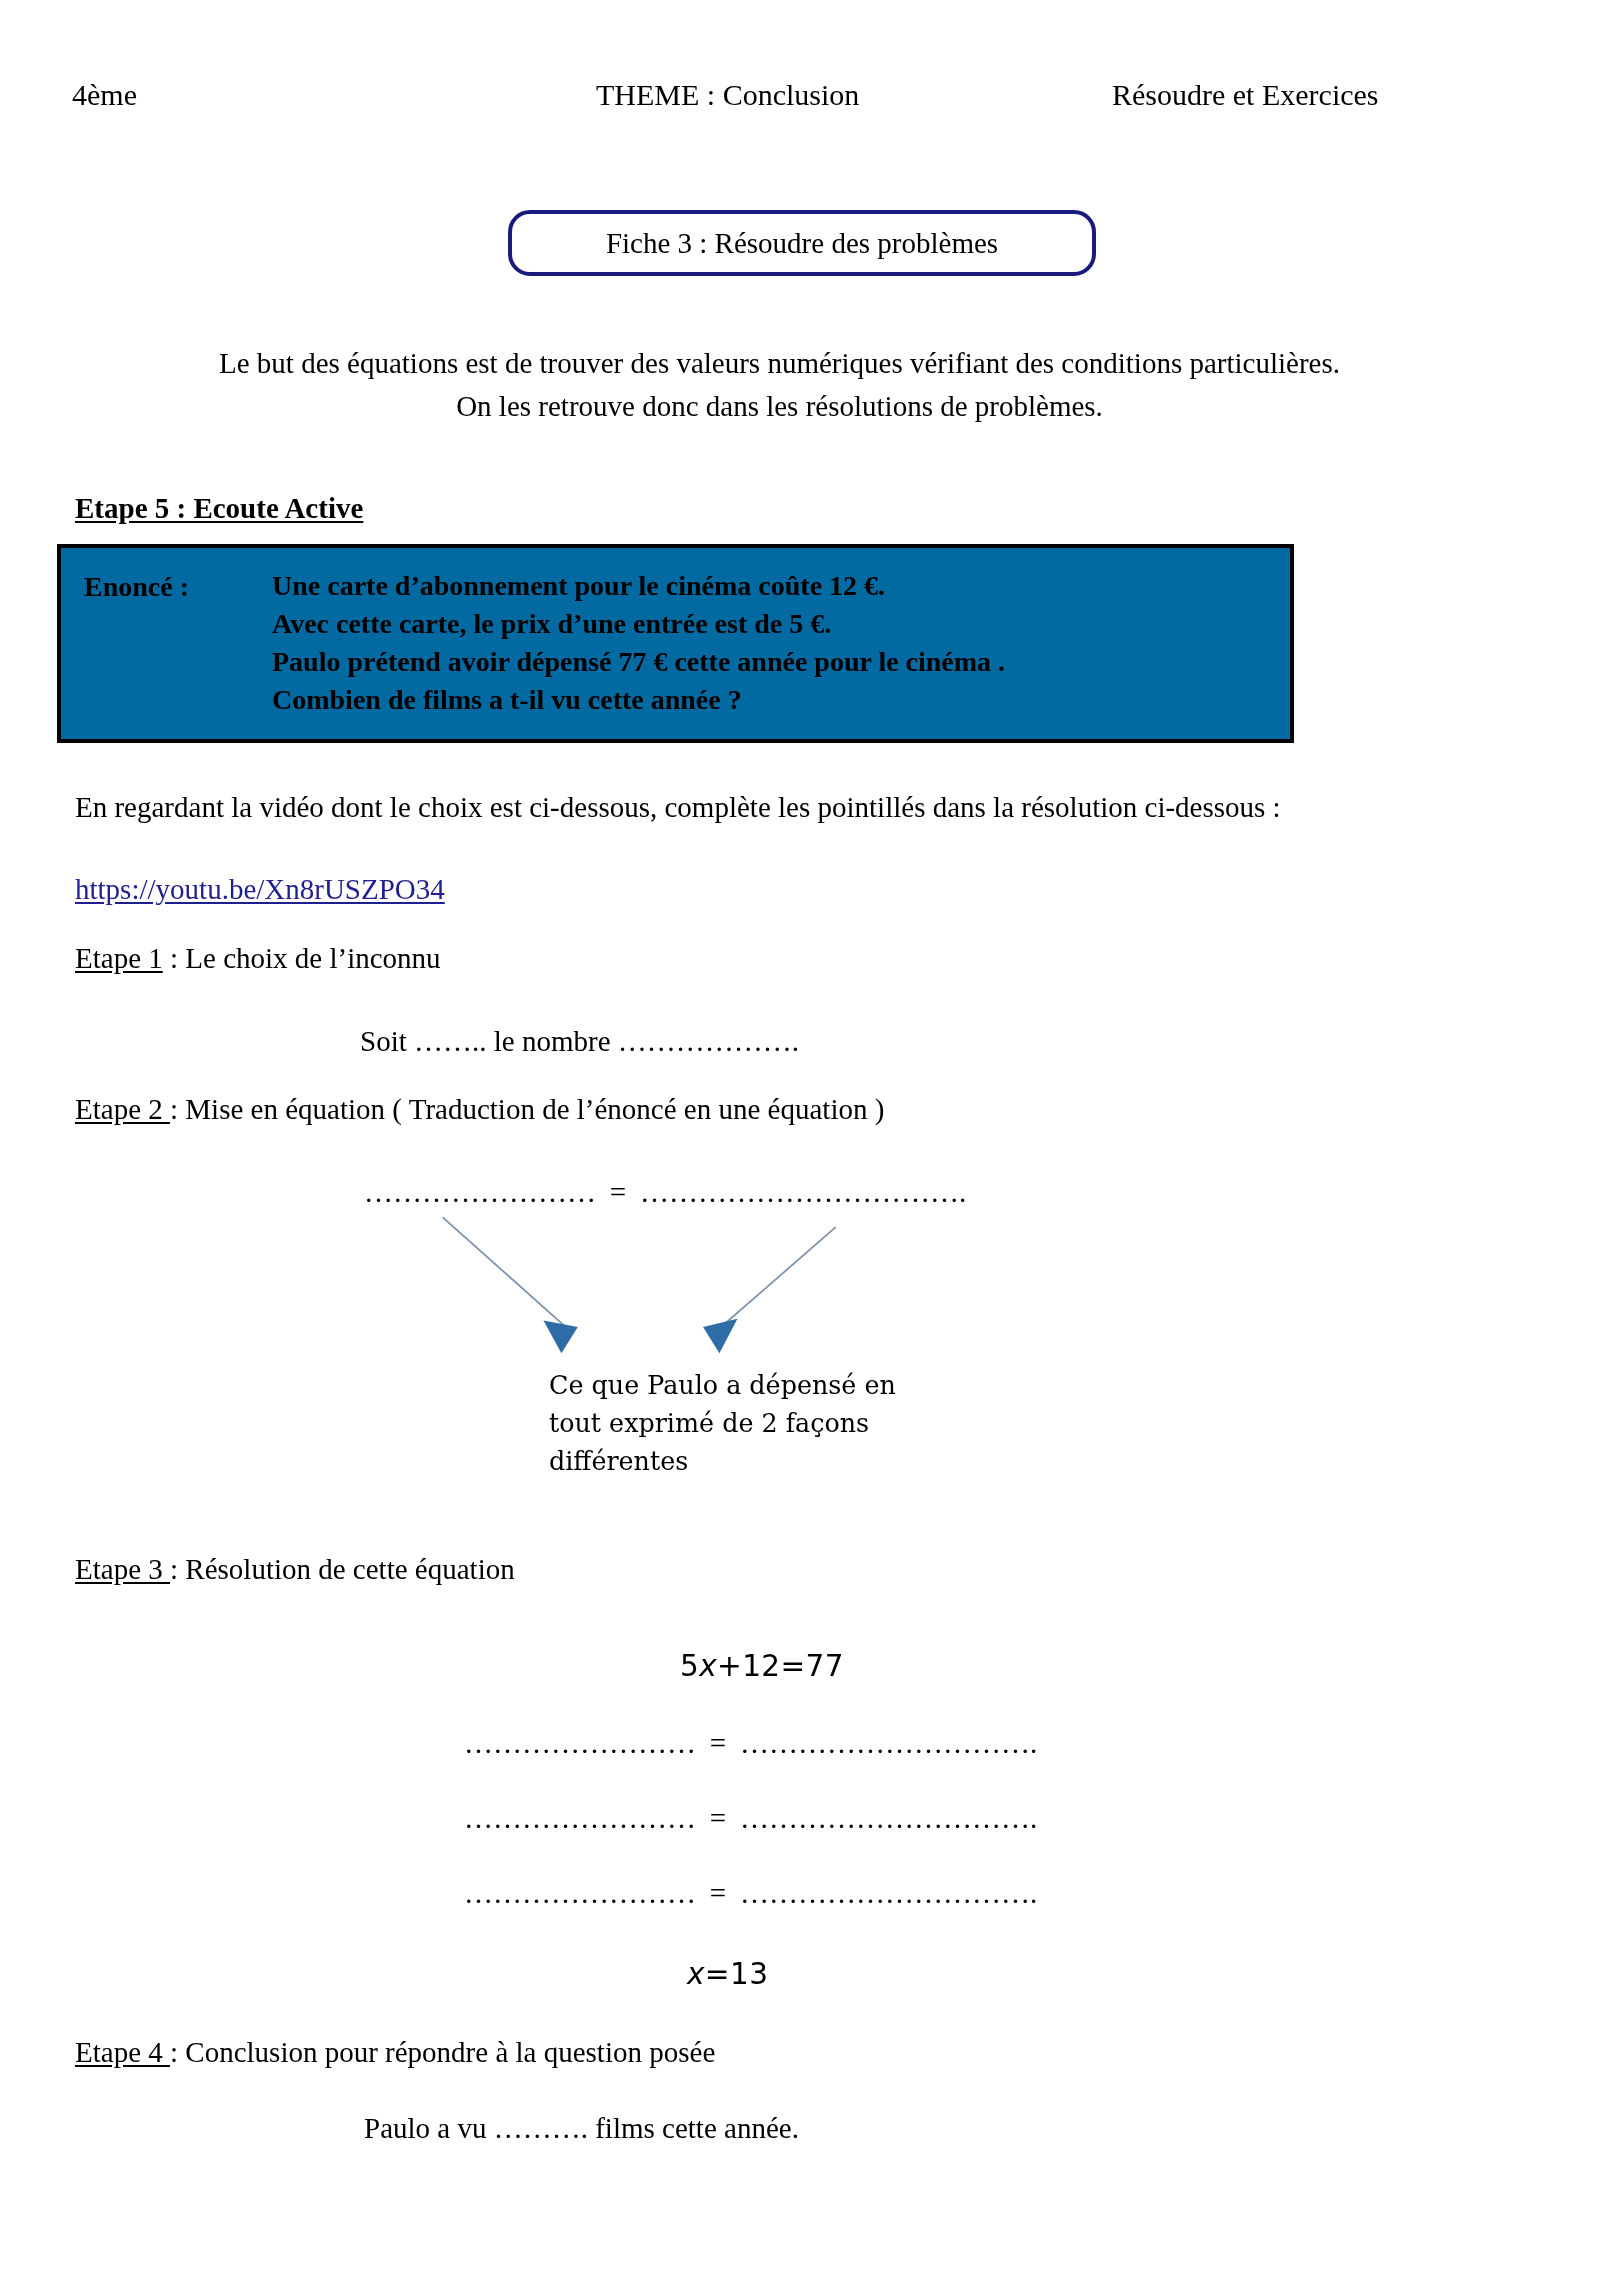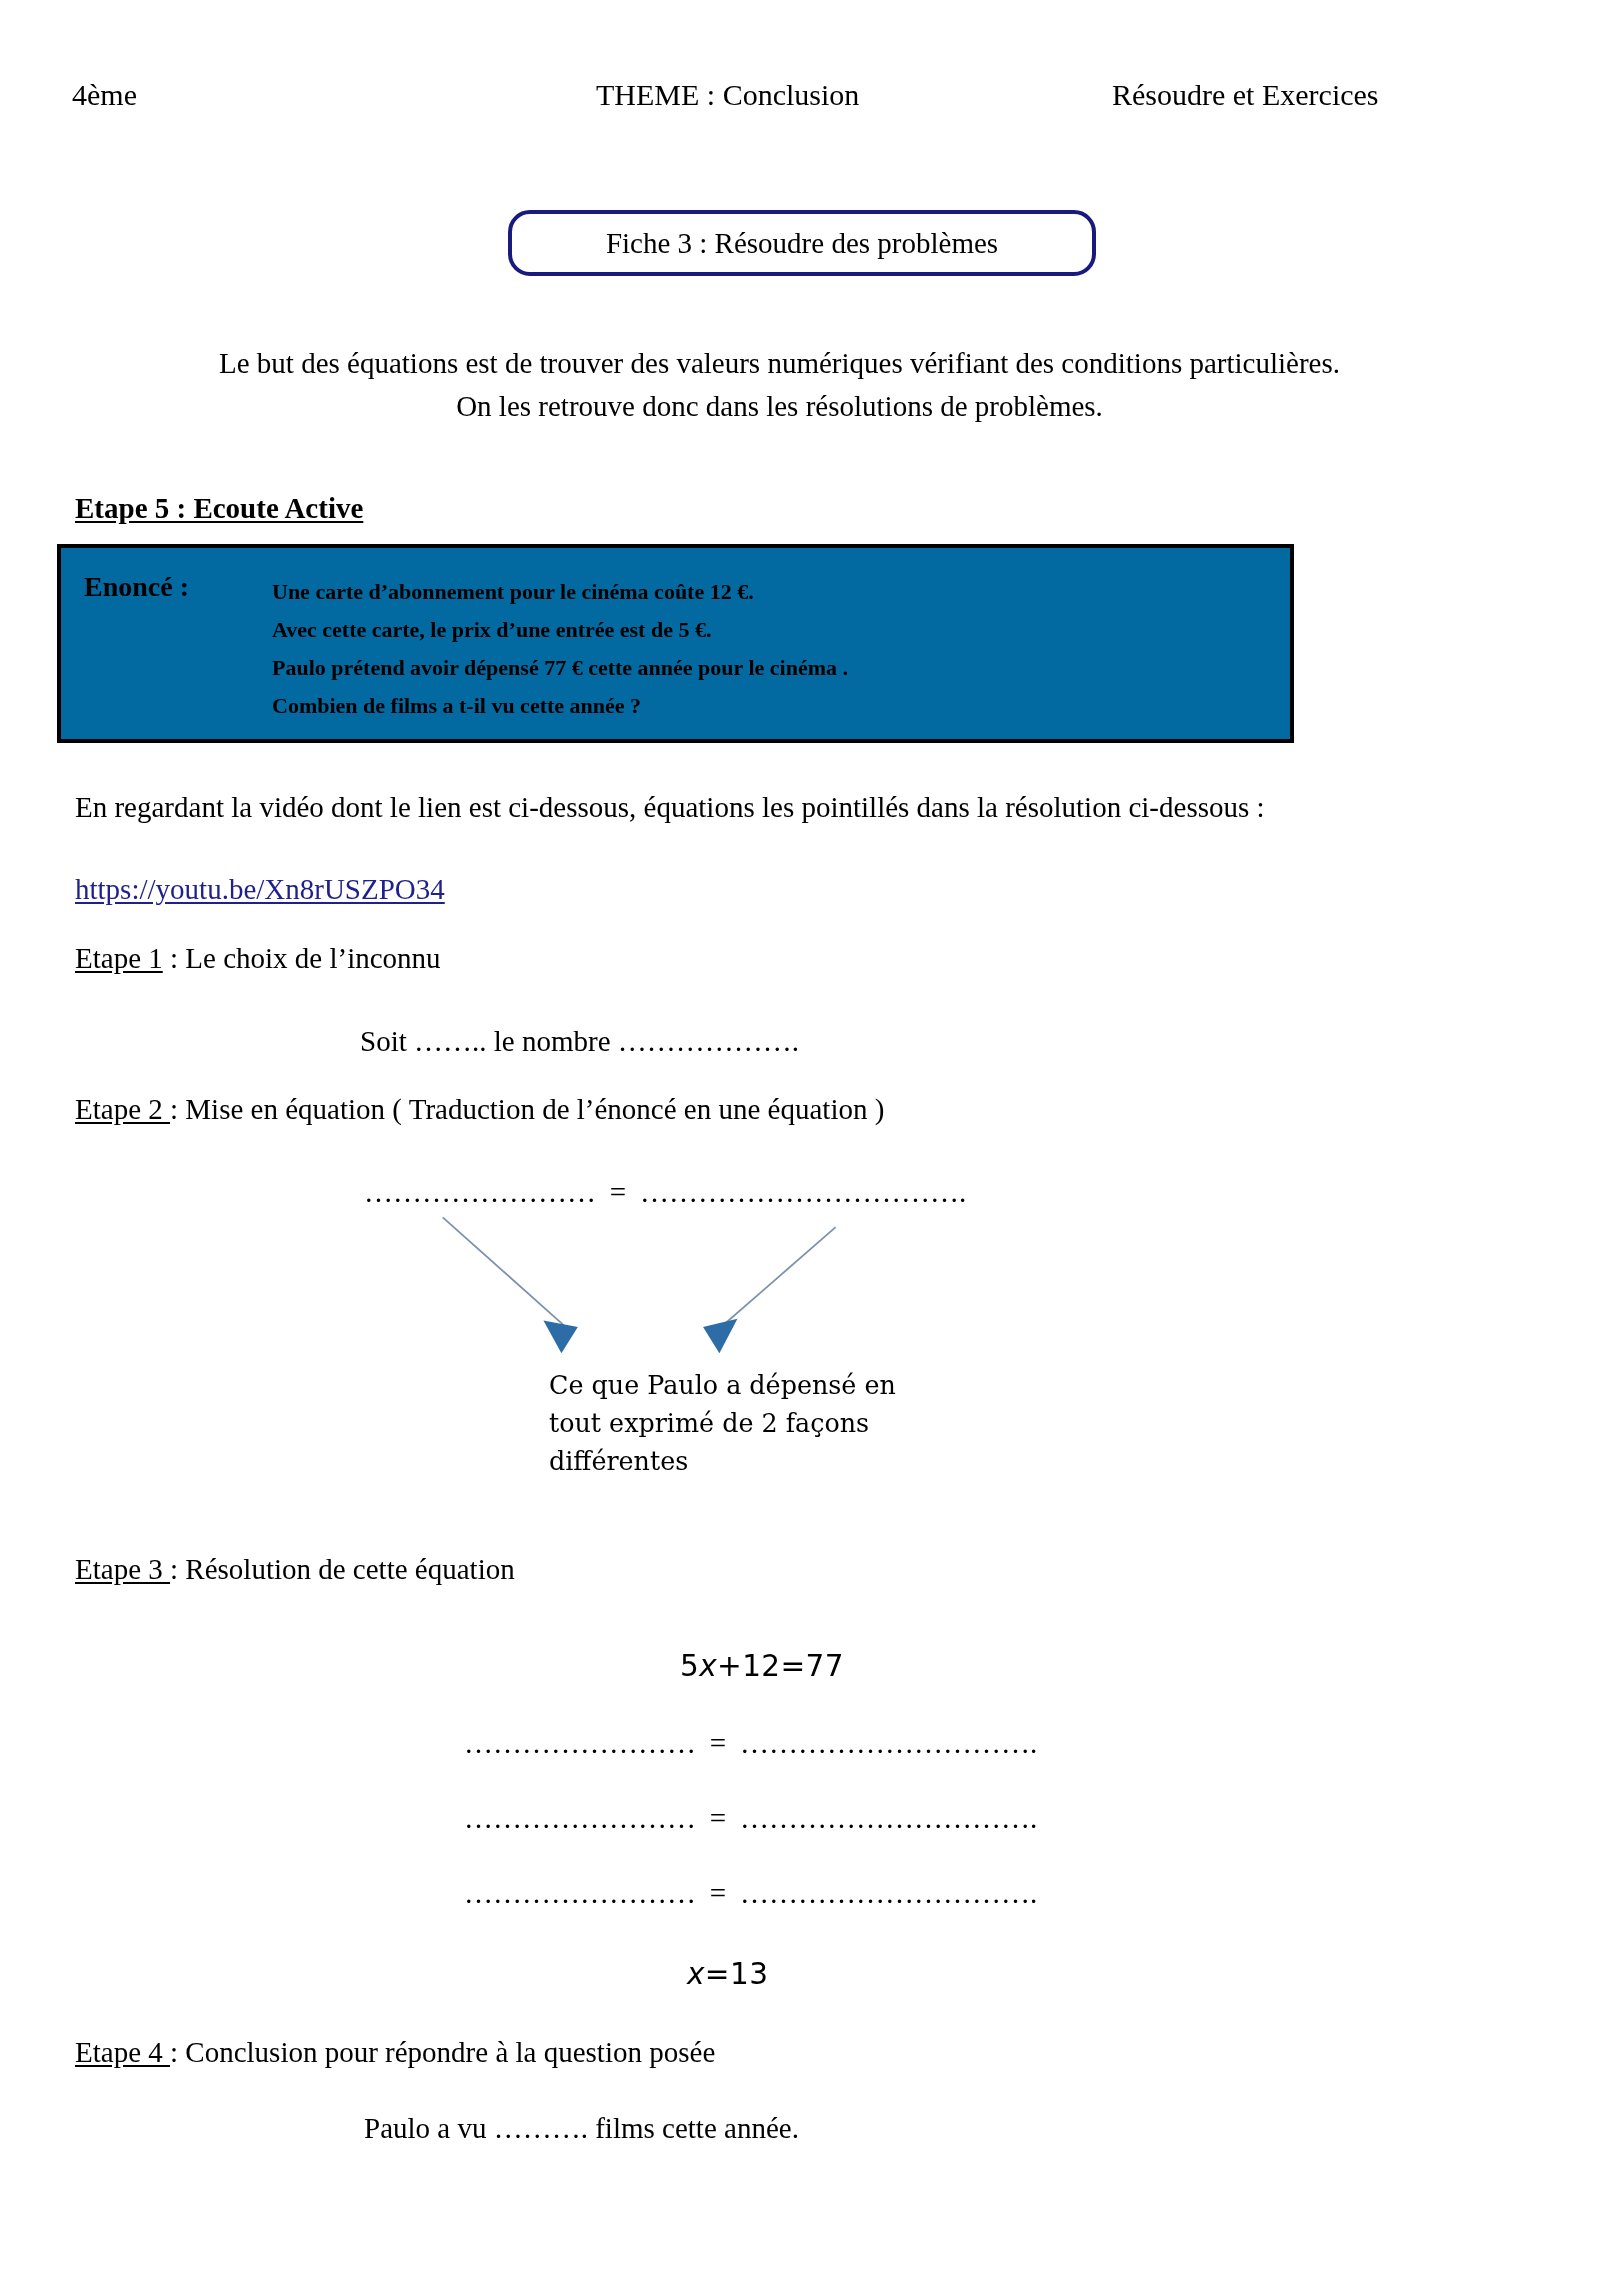--- a/index.html
+++ b/index.html
@@ -99,22 +99,22 @@
     left: 23px;
     top: 19.7px;
     font-size: 28px;
     line-height: 38px;
     font-weight: bold;
     white-space: nowrap;
   }
   .enonce-lines {
     position: absolute;
     left: 211px;
-    top: 25px;
-    font-size: 22px;
+    top: 19px;
+    font-size: 28px;
     line-height: 38px;
     font-weight: bold;
   }
   .enonce-lines div { white-space: nowrap; }
 
   
   .body-line {
     position: absolute;
     font-size: 29px;
     line-height: 38px;
@@ -205,21 +205,21 @@
   <div class="enonce-box">
     <div class="enonce-label">Enoncé :</div>
     <div class="enonce-lines">
       <div>Une carte d’abonnement pour le cinéma coûte 12 €.</div>
       <div>Avec cette carte, le prix d’une entrée est de 5 €.</div>
       <div>Paulo prétend avoir dépensé 77 € cette année pour le cinéma .</div>
       <div>Combien de films a t-il vu cette année ?</div>
     </div>
   </div>
 
-  <div class="body-line" style="left:75px; top:788px;">En regardant la vidéo dont le lien est ci-dessous, équations les pointillés dans la résolution ci-dessous :</div>
+  <div class="body-line" style="left:75px; top:788px;">En regardant la vidéo dont le choix est ci-dessous, complète les pointillés dans la résolution ci-dessous :</div>
 
   <a class="link" href="#">https://youtu.be/Xn8rUSZPO34</a>
 
   <div class="body-line" style="left:75px; top:939px;">
     <span class="u">Etape 1</span><span> : Le choix de l’inconnu</span>
   </div>
 
   <div class="body-line" style="left:360px; top:1022px;">Soit ……..  le nombre ……………….</div>
 
   <div class="body-line" style="left:75px; top:1090px;">

